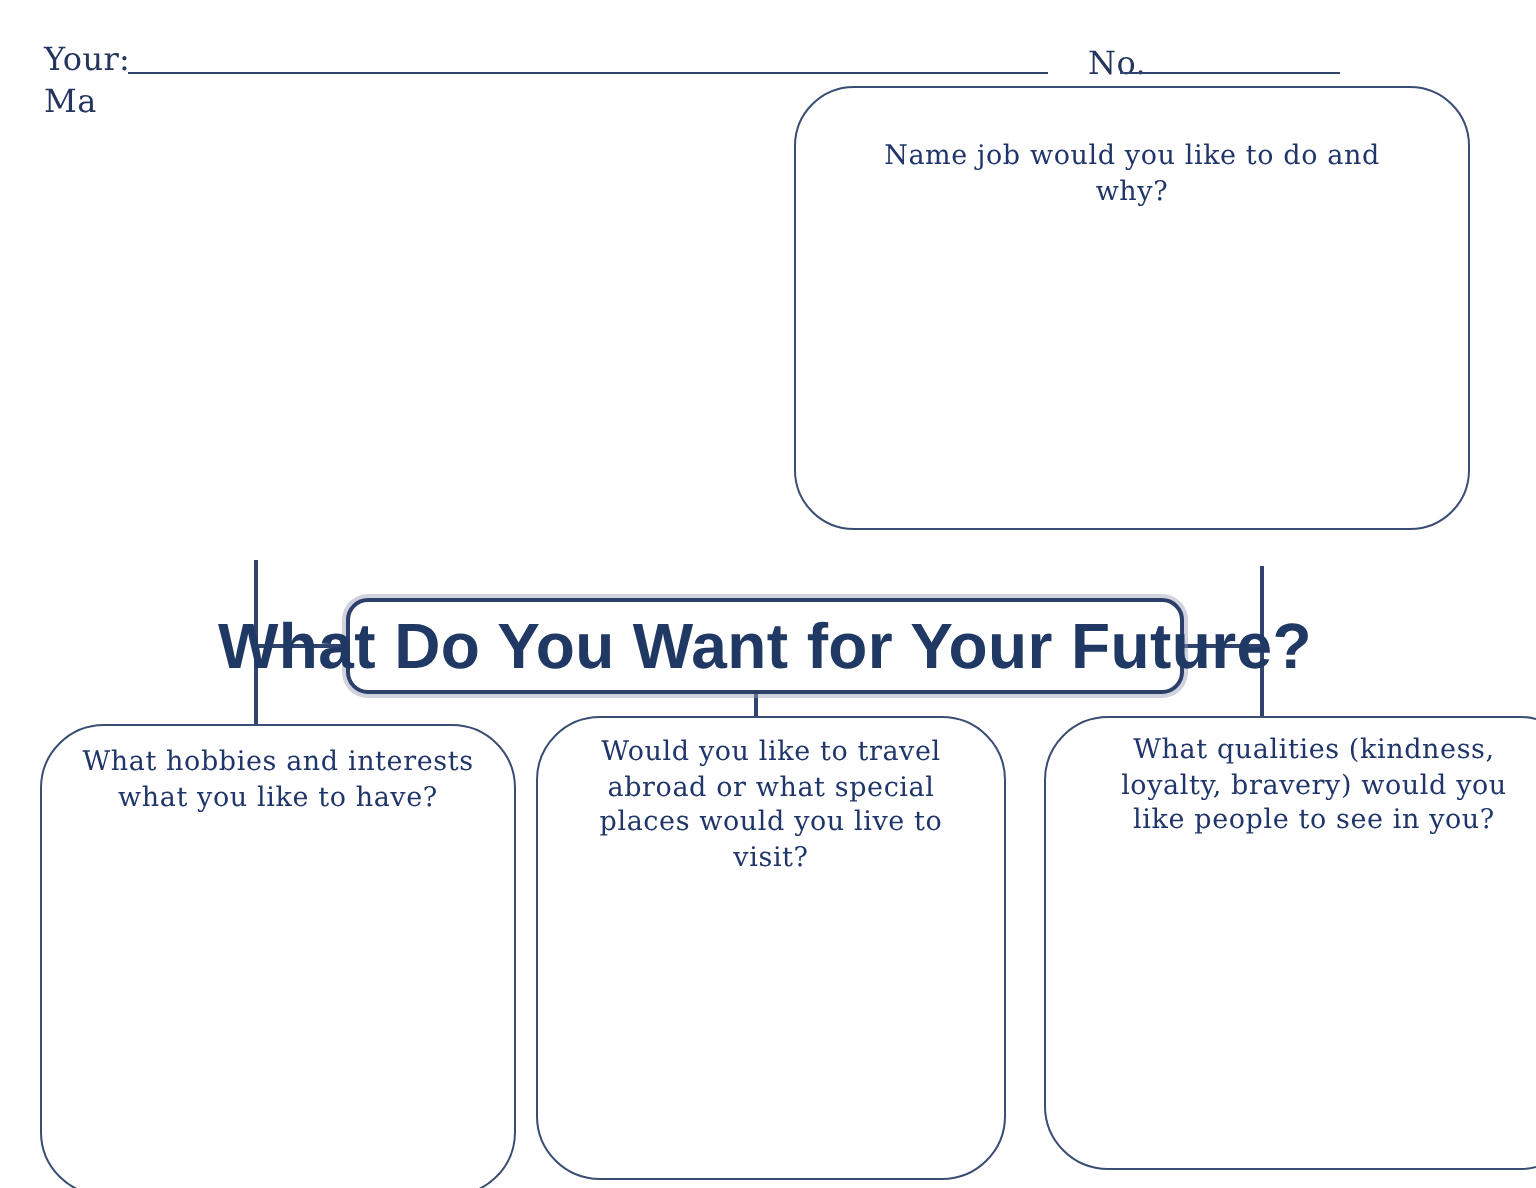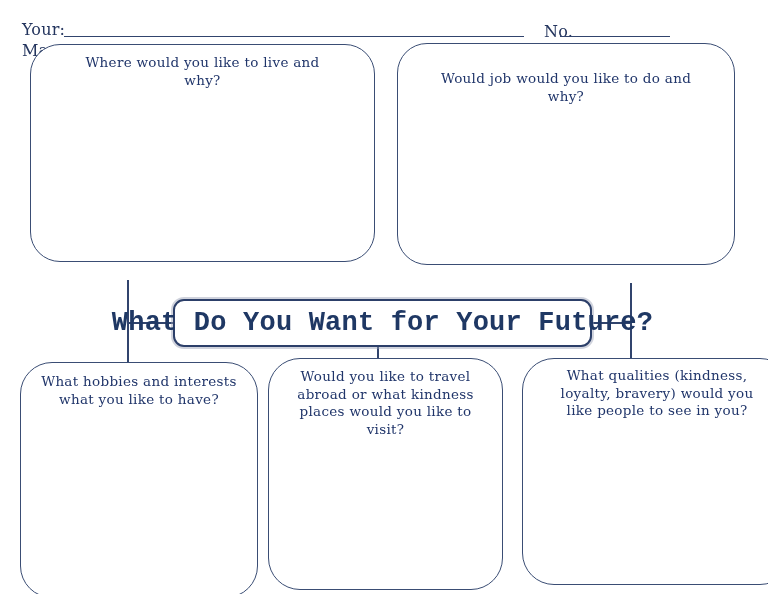--- a/index.html
+++ b/index.html
@@ -61,23 +61,23 @@
     position:absolute;
     left:173px;top:299px;width:419px;height:48px;
     background:#ffffff;
     border:2px solid #2c3f69;
     border-radius:11px;
     box-shadow:0 0 0 2px rgba(150,158,180,0.45);
     box-sizing:border-box;
     display:flex;align-items:center;justify-content:center;
   }
   #title-box .title{
-    font-family:Liberation Mono, monospace;
+    font-family:Liberation Sans, sans-serif;
     font-weight:bold;
-    font-size:27px;
+    font-size:32px;
     letter-spacing:0.2px;
     color:#1f3864;
     white-space:nowrap;
   }
   
   .connector{position:absolute;background:#31446d;}
   #conn-left-vert  {left:127px;top:280px;width:2px; height:82px;}
   #conn-left-horiz {left:128px;top:322px;width:45px;height:2px;}
   #conn-right-vert {left:630px;top:283px;width:2px; height:75px;}
   #conn-right-horiz{left:592px;top:322px;width:39px;height:2px;}
@@ -93,37 +93,34 @@
   <span id="no-label" class="hdr-label">No.</span>
   <div id="no-line" class="write-line"></div>
   <span id="mark-label" class="hdr-label">Ma</span>
 
   <div id="conn-left-vert" class="connector"></div>
   <div id="conn-left-horiz" class="connector"></div>
   <div id="conn-right-vert" class="connector"></div>
   <div id="conn-right-horiz" class="connector"></div>
   <div id="conn-center-vert" class="connector"></div>
 
-  <div id="box-live" class="qbox">
-    <span class="question">Where would you like to live and why?</span>
-  </div>
 
   <div id="box-job" class="qbox">
-    <span class="question">Would job would you like to do and why?</span>
+    <span class="question">Name job would you like to do and why?</span>
   </div>
 
   <div id="title-box">
     <span class="title">What Do You Want for Your Future?</span>
   </div>
 
   <div id="box-hobbies" class="qbox">
     <span class="question">What hobbies and interests what you like to have?</span>
   </div>
 
   <div id="box-travel" class="qbox">
-    <span class="question">Would you like to travel abroad or what kindness places would you like to visit?</span>
+    <span class="question">Would you like to travel abroad or what special places would you live to visit?</span>
   </div>
 
   <div id="box-qualities" class="qbox">
     <span class="question">What qualities (kindness, loyalty, bravery) would you like people to see in you?</span>
   </div>
 
 </div>
 
 </body></html>

